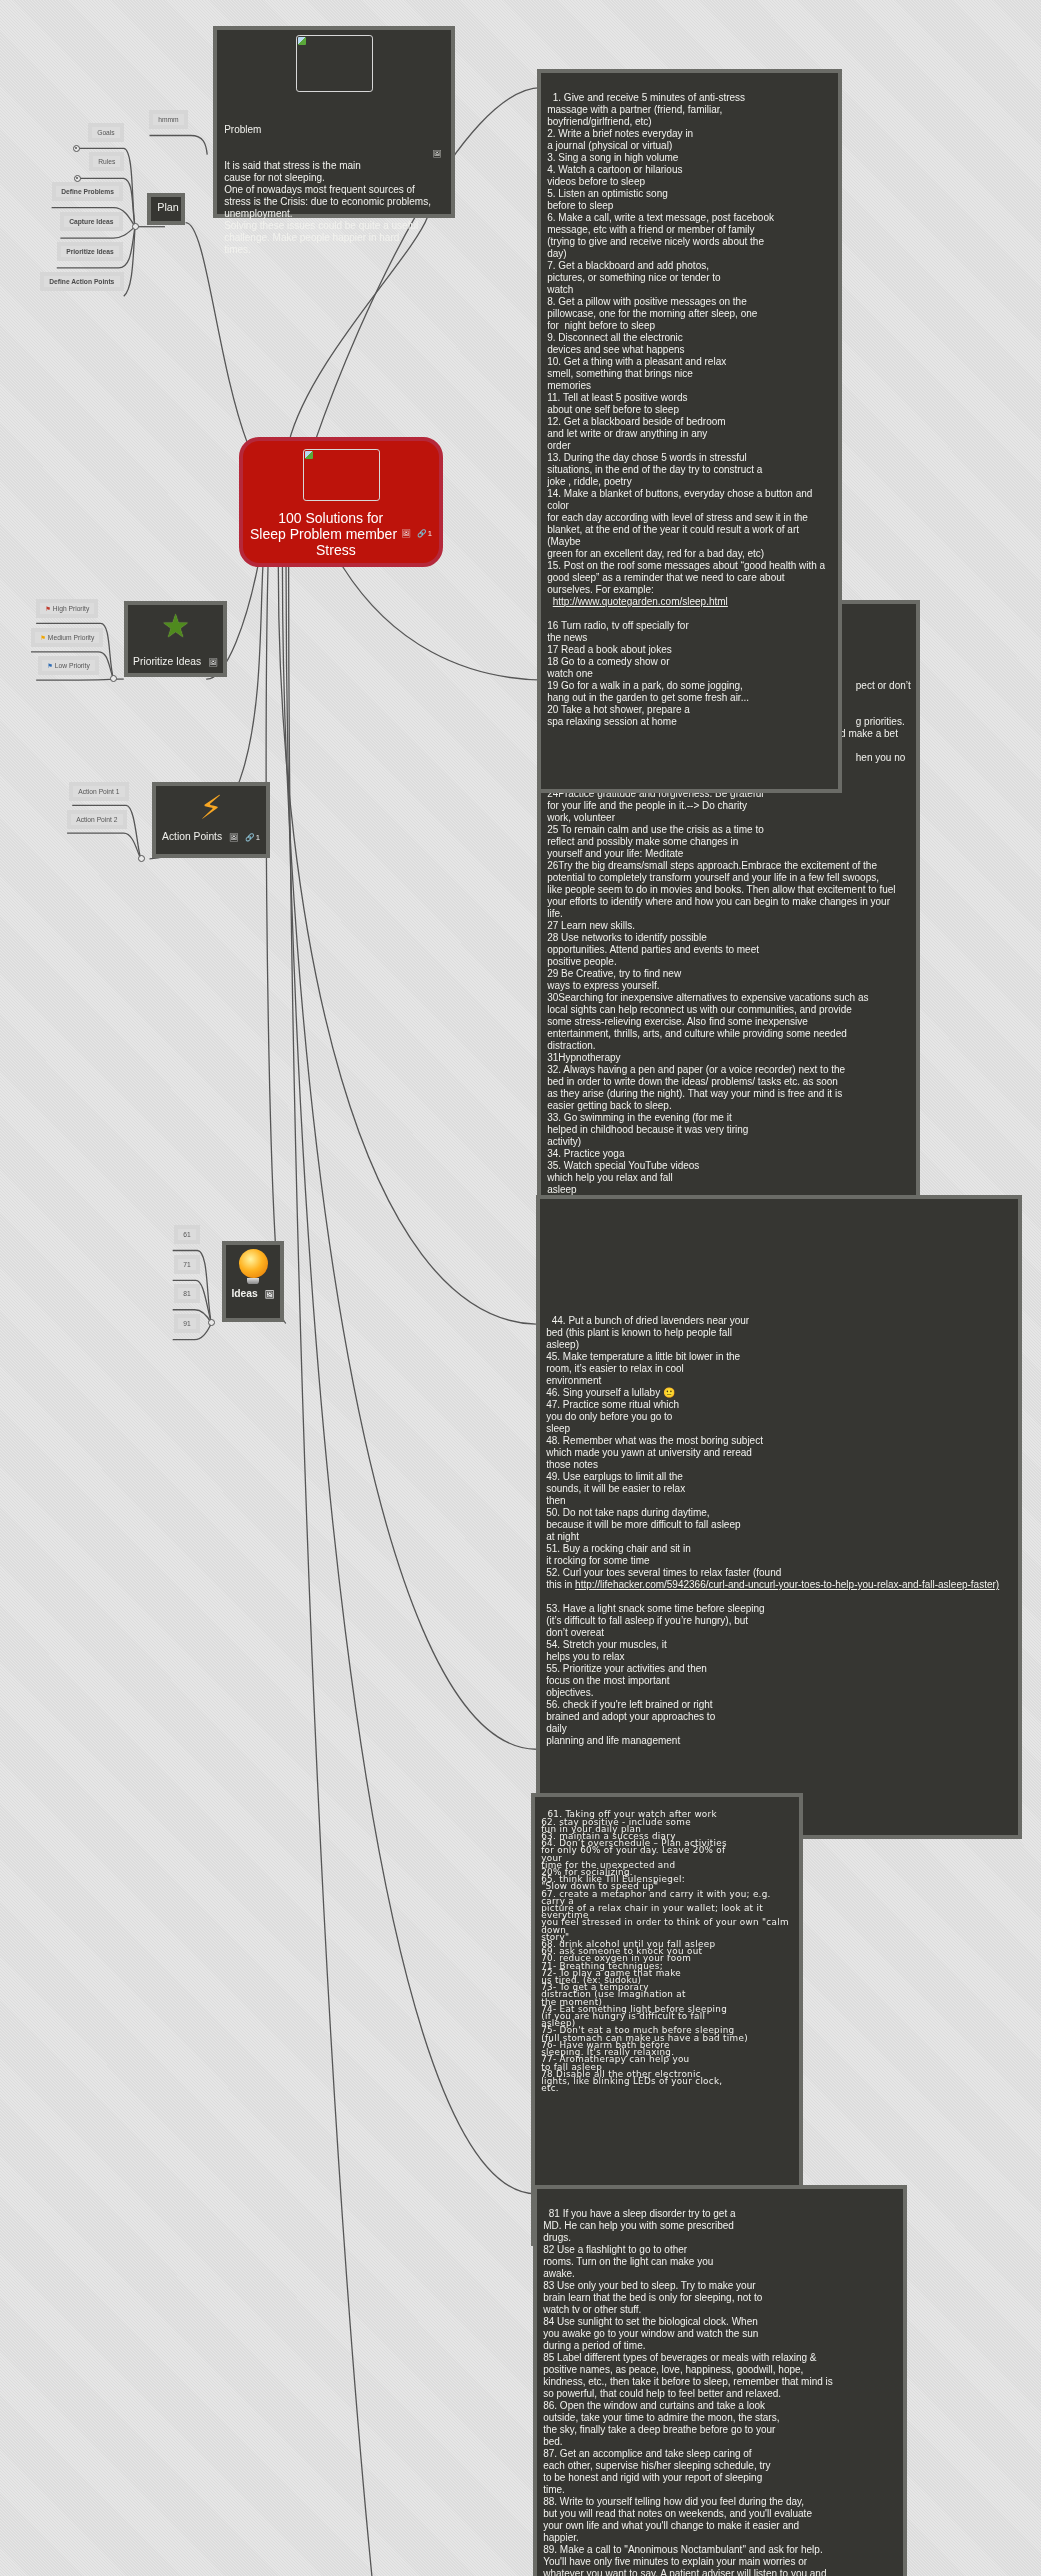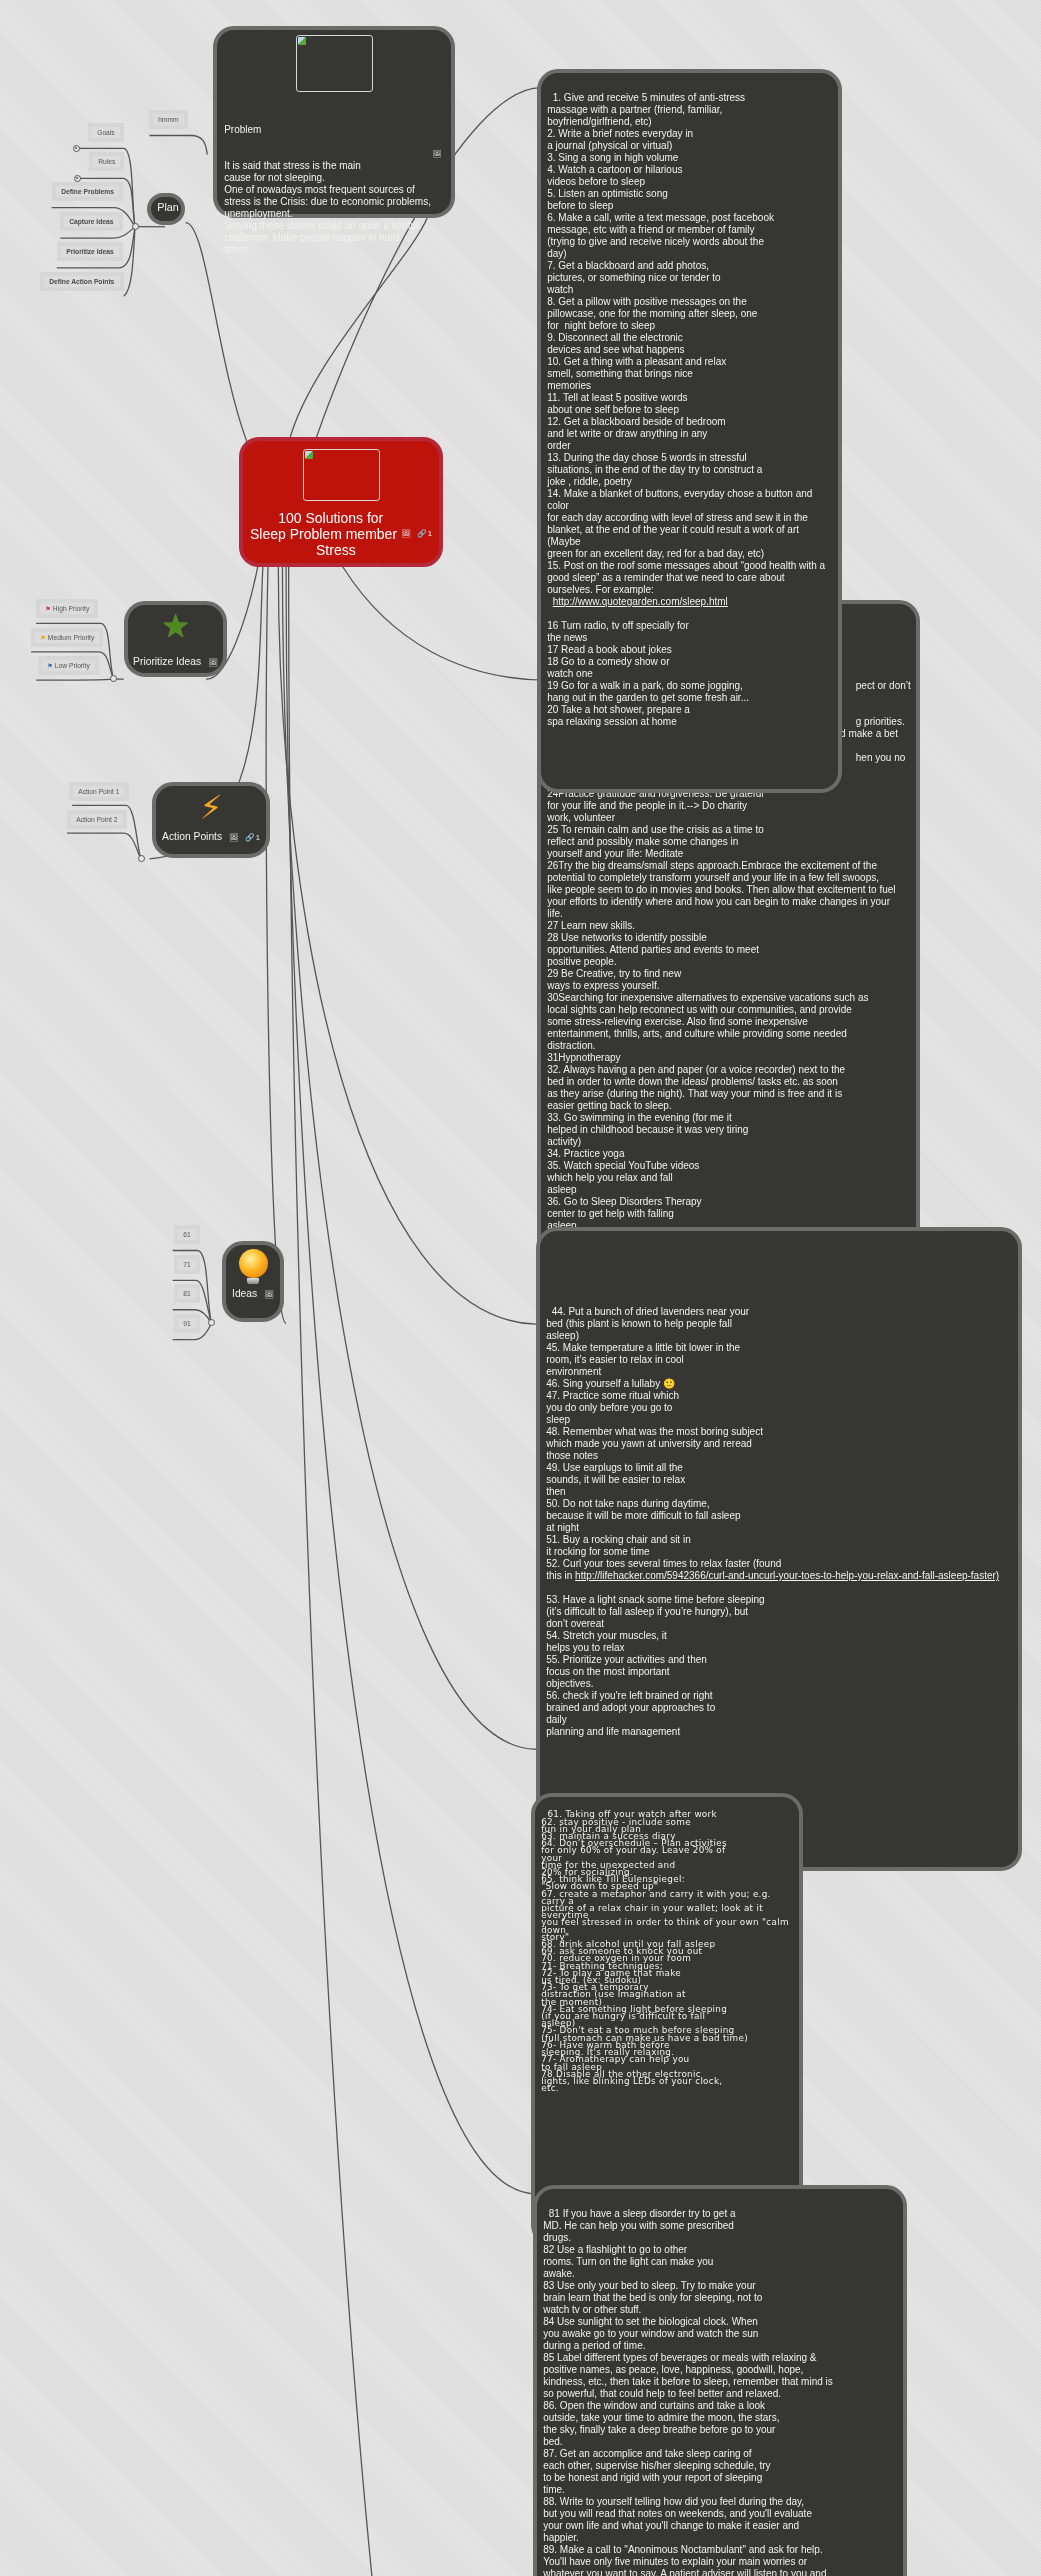--- a/index.html
+++ b/index.html
@@ -6,21 +6,21 @@
   html, body { width: 1042px; height: 3278px; }
   body {
     background-color: #e0e0e0;
     background-image: repeating-linear-gradient(45deg, rgba(255,255,255,0.18) 0 1px, rgba(0,0,0,0.015) 1px 2.1px);
     font-family: "Liberation Sans", "DejaVu Sans", sans-serif;
     position: relative;
     overflow: hidden;
   }
   svg.edges { position: absolute; left: 0; top: 0; width: 1042px; height: 3278px; pointer-events: none; }
   svg.edges path { fill: none; stroke: #555; stroke-width: 2.5; }
-  .node { position: absolute; border-radius: 21px; }
+  .node { position: absolute; }
   .dark {
     background: #363632;
     border: 4.1px solid #6b6c67;
     color: #f2f2ee;
   }
   .note {
     font-size: 10px;
     line-height: 12px;
     padding: 7.2px 6.2px 9.3px 6.2px;
     white-space: pre-wrap;
@@ -239,21 +239,21 @@
   <span>81</span>
 </div>
 <div class="leaf" style="left:174px; top:1314px;">
   <span>91</span>
 </div>
 <div class="hub" style="left:208px; top:1319px;"></div>
 
 <div class="node dark icon-node" style="left:222px; top:1241px; width:62px; height:81px; padding-top:4.1px;">
   <div style="margin:0 auto; width:29px; height:29px; border-radius:50%; background:radial-gradient(circle at 40% 35%, #fff4a0 0%, #ffb321 45%, #e07000 100%);"></div>
   <div style="margin:0 auto; width:12.4px; height:6.2px; background:linear-gradient(#ddd,#888); border-radius:0 0 3.1px 3.1px;"></div>
-  <div style="margin-top:4.1px;">
+  <div style="margin-top:4.1px;font-weight:bold;">
     <span>Ideas</span>
     <span class="meta-icons"><span>🖼</span></span>
   </div>
 </div>
 
 <div class="node dark note" style="left:537px; top:600px; width:383px; height:719px; padding-top:52px;">
   <div style="position:absolute; right:5.2px; top:52px; text-align:left;">
     <div>pect or don’t</div>
     <div>g priorities.</div>
     <div>hen you no</div>
@@ -356,21 +356,21 @@
 the news
 17 Read a book about jokes
 18 Go to a comedy show or
 watch one
 19 Go for a walk in a park, do some jogging,
 hang out in the garden to get some fresh air...
 20 Take a hot shower, prepare a
 spa relaxing session at home</span>
 </div>
 
-<div class="node dark note" style="left:536px; top:1195px; width:486px; height:644px; padding-top:63px;margin-top:32px;">
+<div class="node dark note" style="left:536px; top:1195px; width:486px; height:644px; padding-top:104px;">
   <span>44. Put a bunch of dried lavenders near your
 bed (this plant is known to help people fall
 asleep)
 45. Make temperature a little bit lower in the
 room, it’s easier to relax in cool
 environment
 46. Sing yourself a lullaby 🙂
 47. Practice some ritual which
 you do only before you go to
 sleep

